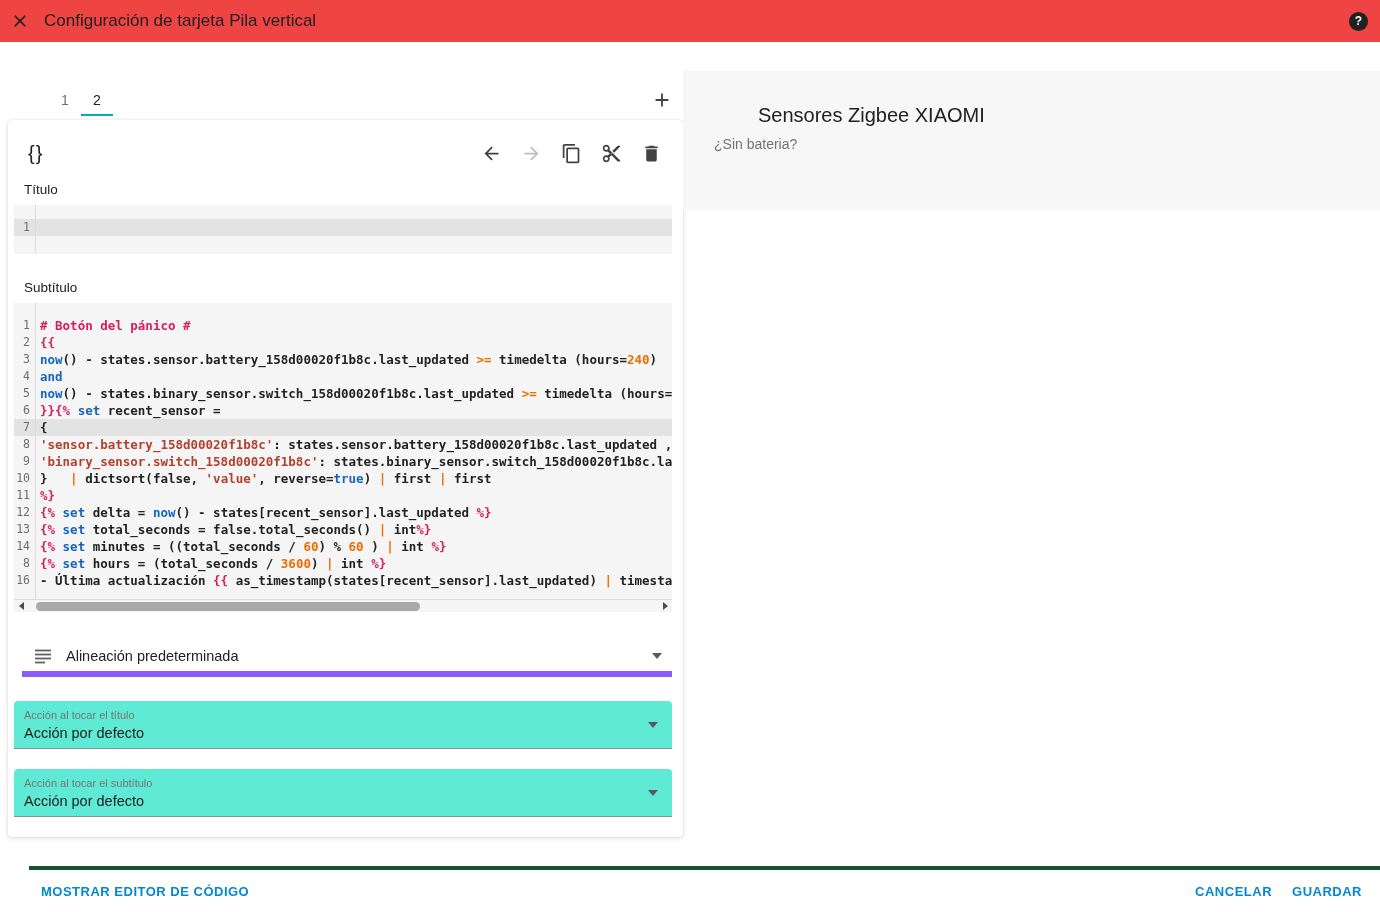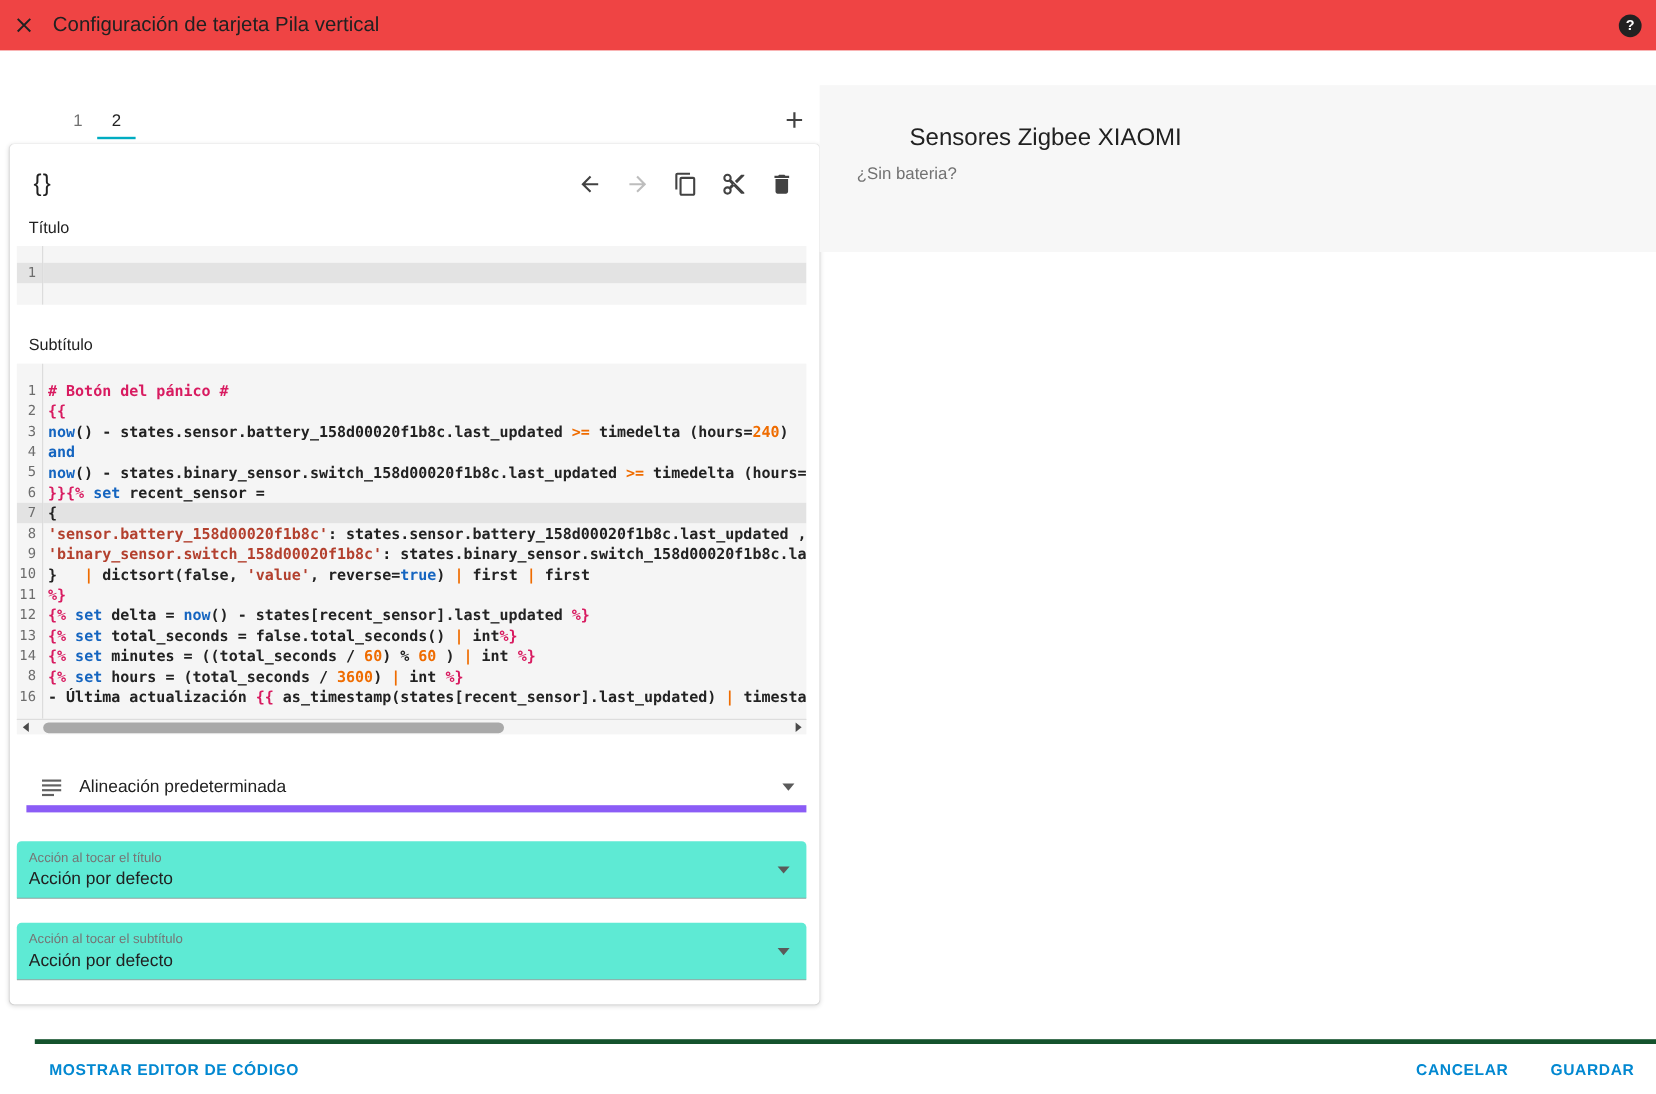--- a/index.html
+++ b/index.html
@@ -103,21 +103,21 @@
   .preview-title { font-size: 20px; font-weight: 400; color: #212121; margin-left: 44px; }
   .preview-sub { margin-top: 9px; font-size: 14px; color: #727272; }
 
   
   .dlg-footer { position: absolute; left: 0; right: 0; bottom: 0; height: 46px;
     border-top: 4px solid #14532d; display: flex; 
     padding: 0 16px 0 10px; background: #fff; margin-left: 29px; }
   .text-btn { background: none; border: none; cursor: pointer; font-family: inherit;
     font-size: 13px; font-weight: bold; letter-spacing: .5px; color: var(--accent, #0288d1);
     text-transform: uppercase; padding: 6px 2px; }
-  .footer-right { margin-left: auto; display: flex; gap: 31px; }
+  .footer-right { margin-left: auto; display: flex; gap: 16px; }
 </style>
 </head>
 <body>
 
 <div class="app">
 
   <header class="dlg-header">
     <button class="icon-btn">
       <svg width="20" height="20" viewBox="0 0 24 24">
         <path fill="#212121" d="M19 6.41L17.59 5 12 10.59 6.41 5 5 6.41 10.59 12 5 17.59 6.41 19 12 13.41 17.59 19 19 17.59 13.41 12z"></path>

